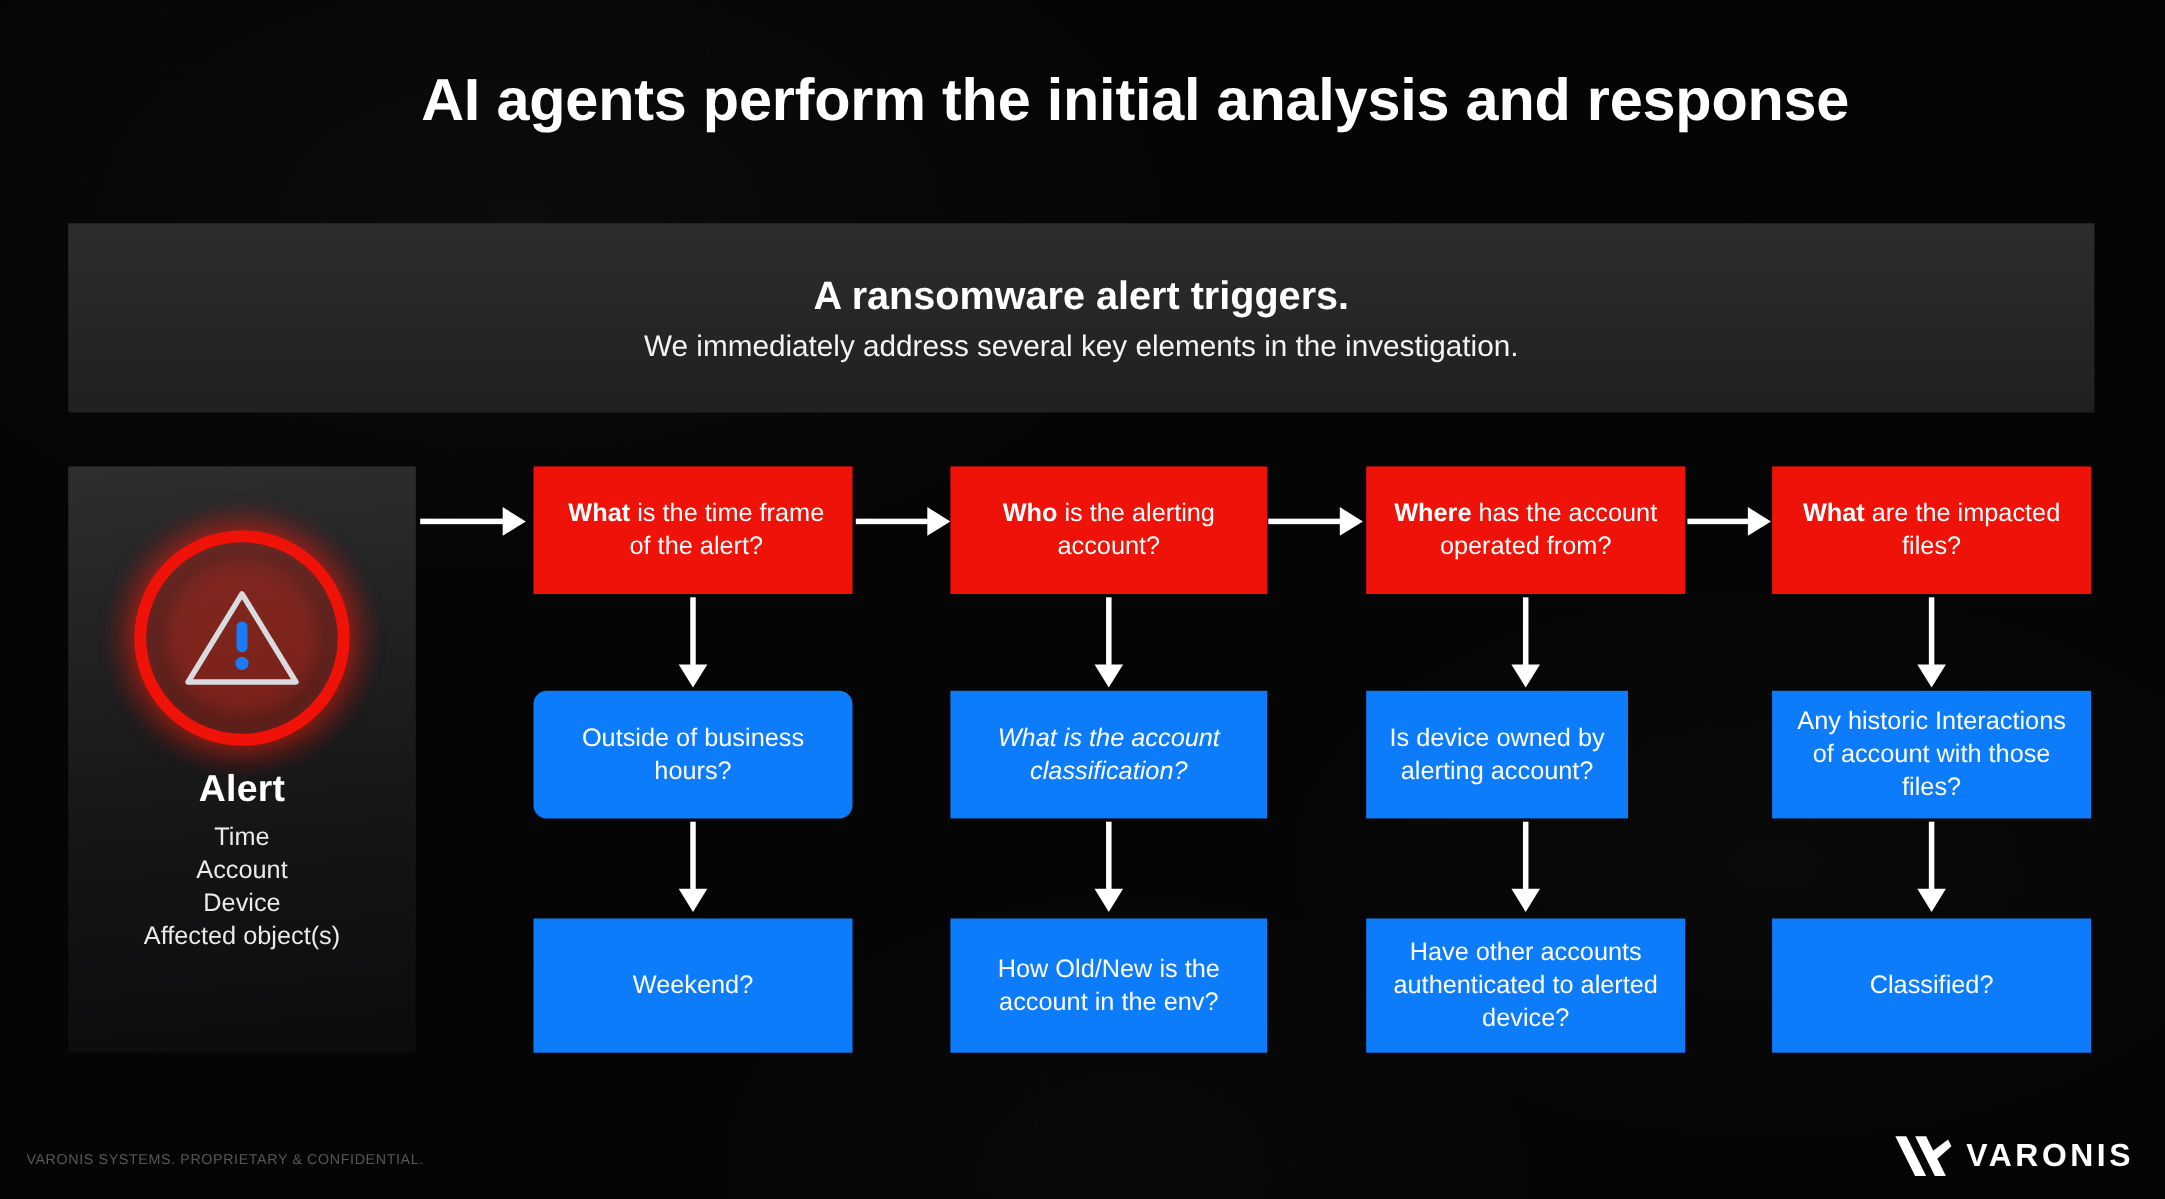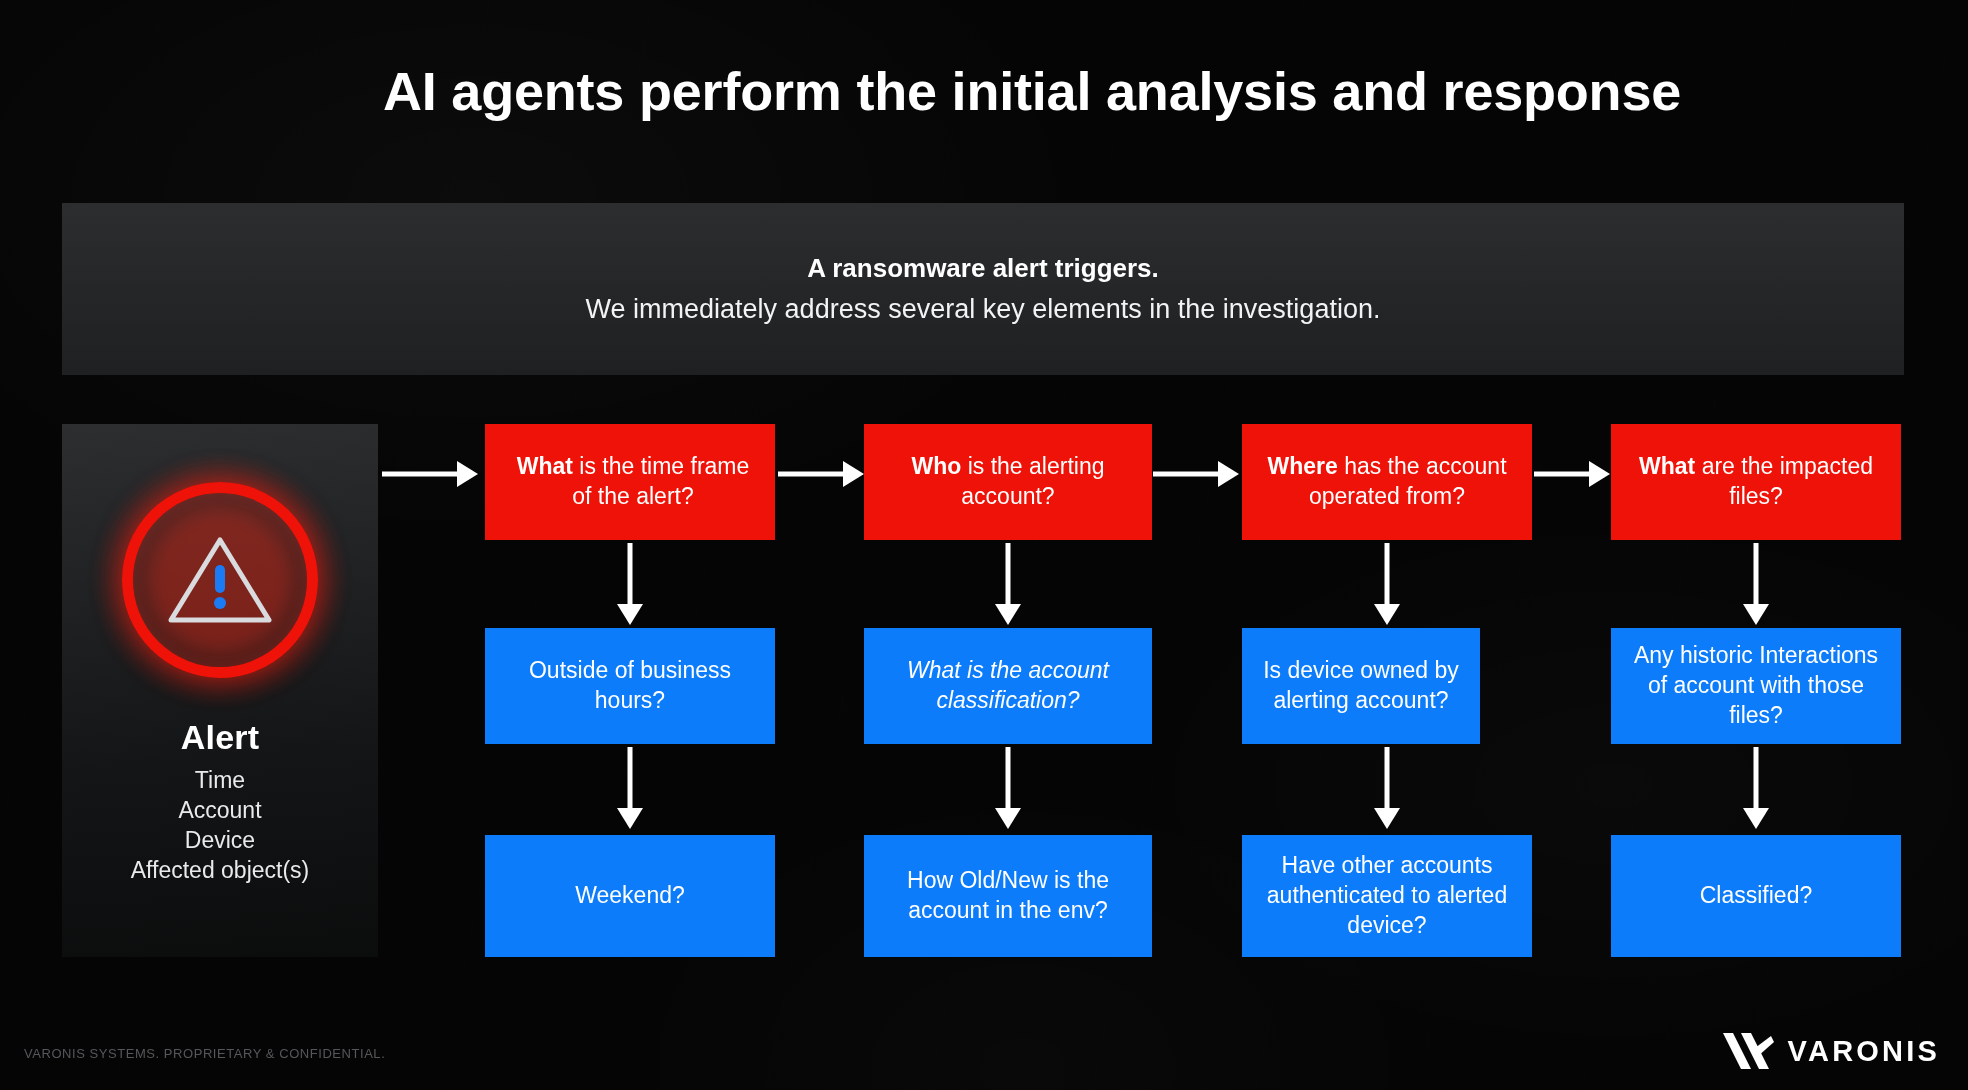--- a/index.html
+++ b/index.html
@@ -42,21 +42,21 @@
 
   
   #banner {
     position:absolute; left:62px; top:203px;
     width:1842px; height:172px;
     background:linear-gradient(180deg,#2b2d2f 0%, #232526 60%, #1e2021 100%);
     display:flex; flex-direction:column;
     align-items:center; justify-content:center;
     gap:10px;
   }
-  #banner-title { color:#fff; font-size:26px; font-weight:700; }
+  #banner-title { color:#fff; font-size:36px; font-weight:700; }
   #banner-sub   { color:#f2f3f4; font-size:27px; font-weight:400; }
 
   
   #alert-card {
     position:absolute; left:62px; top:424px;
     width:316px; height:533px;
     background:linear-gradient(175deg,#2c2e30 0%, #232527 22%, #141516 62%, #0b0c0c 100%);
     display:flex; flex-direction:column; align-items:center;
   }
   #alert-icon-wrap {
@@ -72,21 +72,21 @@
   }
   #alert-ring {
     position:absolute; left:0; top:0; width:196px; height:196px;
     border-radius:50%;
     border:11px solid #ef1208;
     box-shadow:0 0 26px 4px rgba(245,30,12,.55), inset 0 0 14px rgba(255,60,40,.25);
   }
   #alert-tri { position:relative; width:108px; height:92px; }
   #alert-label {
     color:#ffffff; font-size:34px; font-weight:700;
-    margin-top:40px; letter-spacing:.2px;
+    margin-top:20px; letter-spacing:.2px;
   }
   #alert-fields { margin-top:8px; text-align:center; }
   .alert-field { color:#e9eaeb; font-size:23px; line-height:30px; font-weight:400; }
 
   
   .box {
     position:absolute;
     display:flex; align-items:center; justify-content:center;
     text-align:center;
     color:#ffffff;
@@ -189,21 +189,21 @@
 
   <div class="box red" style="left:485px; top:424px; width:290px; height:116px;padding-left:20px;">
     <span>
       <b class="lead">What</b><span> is the time frame of the alert?</span>
     </span>
   </div>
   <div class="arrow-v" style="left:616px; top:543px; width:28px; height:82px;">
     <div class="shaft" style="height:64px;"></div>
       <div class="head"></div>
   </div>
-  <div class="box blue" style="left:485px; top:628px; width:290px; height:116px;">
+  <div class="box blue" style="left:485px; top:628px; width:290px; height:116px;border-radius:12px;">
     <span>Outside of business hours?</span>
   </div>
   <div class="arrow-v" style="left:616px; top:747px; width:28px; height:82px;">
     <div class="shaft" style="height:64px;"></div>
       <div class="head"></div>
   </div>
   <div class="box blue" style="left:485px; top:835px; width:290px; height:122px;">
     <span>Weekend?</span>
   </div>
 

